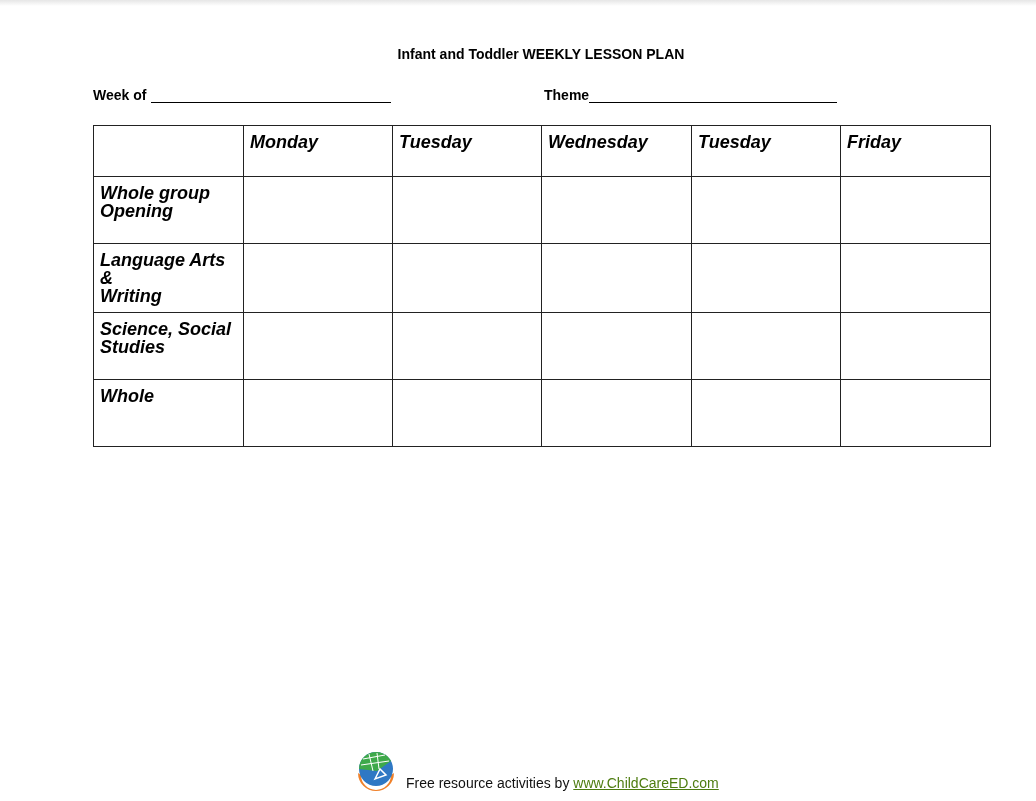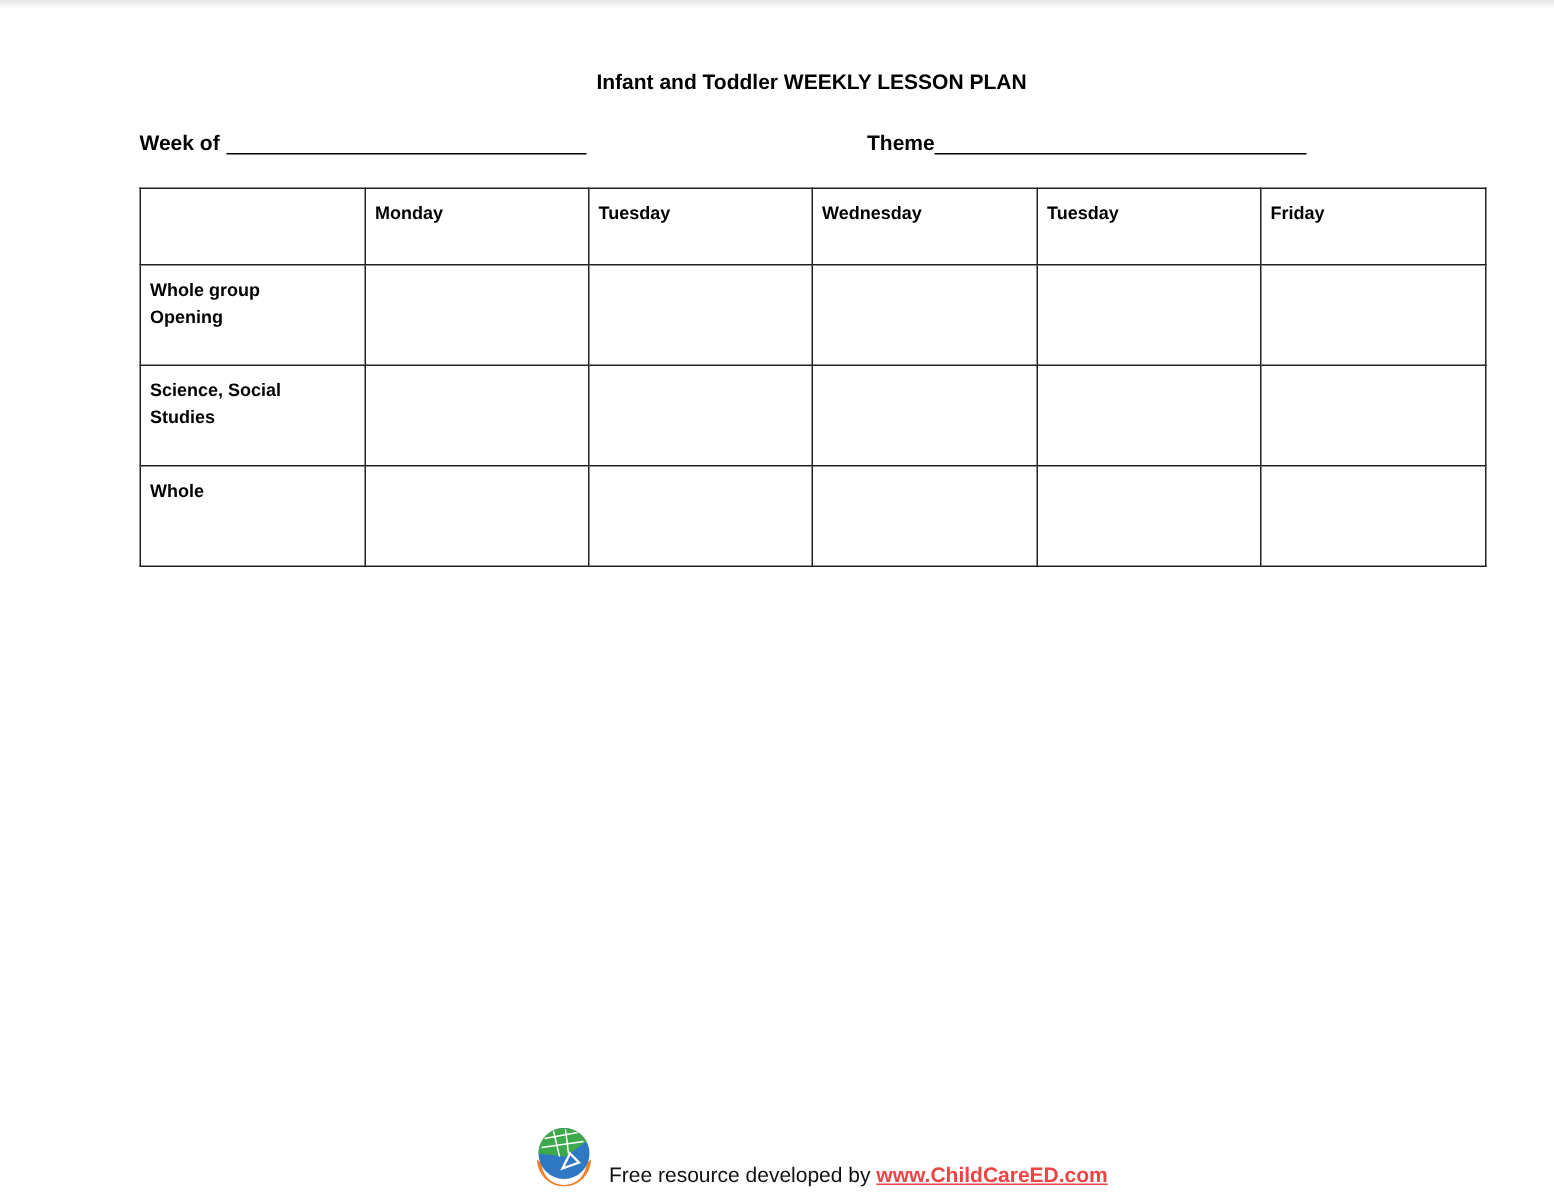--- a/index.html
+++ b/index.html
@@ -16,45 +16,46 @@
     font-size:14px; font-weight:bold;
   }
   .field-row { position:absolute; top:87px; font-size:14px; font-weight:bold; display:flex; align-items:flex-end;justify-content:center; }
   .field-line { display:inline-block; border-bottom:1.5px solid #000; height:14px; }
   table.plan {
     position:absolute; left:93px; top:125px;
     border-collapse:collapse; table-layout:fixed;
   }
   table.plan td {
     border:1.5px solid #222; vertical-align:top;
-    padding:7px 6px; font-size:12px; font-weight:bold; line-height:18px;
+    padding:7px 6px; font-size:18px; font-weight:bold; line-height:18px;
     box-sizing:border-box;
+    font-style:italic;
   }
   .hdr td { height:51px; }
   .row td { height:67px; }
   .footer {
     position:absolute; top:775px; left:406px; font-size:14px; color:#111;
   }
-  .footer a { color:#ef4444; text-decoration:underline;font-weight:bold; }
+  .footer a { color:#4d7c0f; text-decoration:underline; }
   .logo { position:absolute; left:355px; top:749px; width:42px; height:42px; }
 </style>
 </head>
 <body>
 
 <div class="topshade"></div>
 
 <div class="title">Infant and Toddler WEEKLY LESSON PLAN</div>
 
 <div class="field-row" style="left:93px;">
   <span>Week of</span>
   <span style="width:5px;"></span>
   <span class="field-line" style="width:240px;"></span>
 </div>
 
-<div class="field-row" style="left:544px;margin-left:34px;">
+<div class="field-row" style="left:544px;">
   <span>Theme</span>
   <span class="field-line" style="width:248px;"></span>
 </div>
 
 <table class="plan">
   <colgroup>
     <col style="width:150px">
       <col style="width:149px">
       <col style="width:149px">
       <col style="width:150px">
@@ -67,20 +68,31 @@
     <td>Monday</td>
     <td>Tuesday</td>
     <td>Wednesday</td>
     <td>Tuesday</td>
     <td>Friday</td>
   </tr>
   <tr class="row">
     <td>
           <div>Whole group</div>
           <div>Opening</div>
+        </td>
+    <td></td>
+        <td></td>
+        <td></td>
+        <td></td>
+        <td></td>
+  </tr>
+  <tr class="row">
+    <td>
+          <div>Language Arts &amp;</div>
+          <div>Writing</div>
         </td>
     <td></td>
         <td></td>
         <td></td>
         <td></td>
         <td></td>
   </tr>
   <tr class="row">
     <td>
           <div>Science, Social</div>
@@ -108,14 +120,14 @@
 
 <svg class="logo" viewBox="0 0 42 42">
   <path d="M3 24 A18 18 0 0 0 39 24 L36 26 A15 15 0 0 1 6 26 Z" fill="#f0812a"></path>
   <circle cx="21" cy="20" r="17" fill="#2f78c4"></circle>
   <path d="M4 20 A17 17 0 0 1 36 12 L22 22 Z" fill="#3ea94a"></path>
   <path d="M8 10 L30 6 M6 16 L34 12 M14 5 L18 22 M22 4 L24 20" stroke="#ffffff" stroke-width="1" fill="none"></path>
   <path d="M20 30 L25 20 L31 26 Z" fill="none" stroke="#ffffff" stroke-width="1.5"></path>
 </svg>
 
 <div class="footer">
-  <span>Free resource developed by </span><a>www.ChildCareED.com</a>
+  <span>Free resource activities by </span><a>www.ChildCareED.com</a>
 </div>
 
 </body></html>

